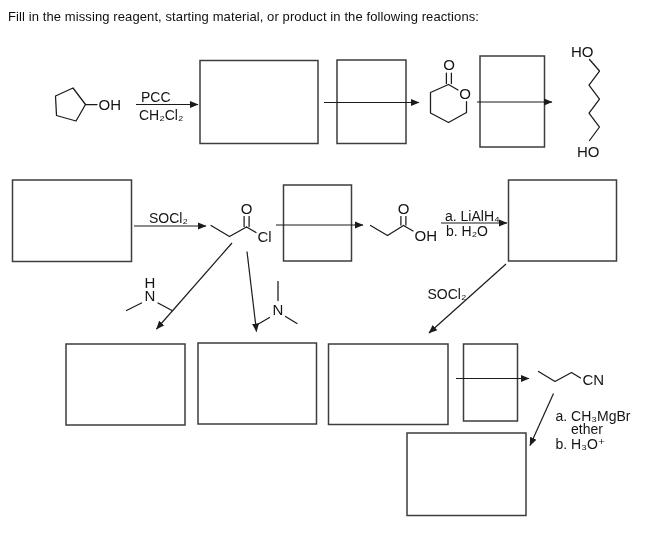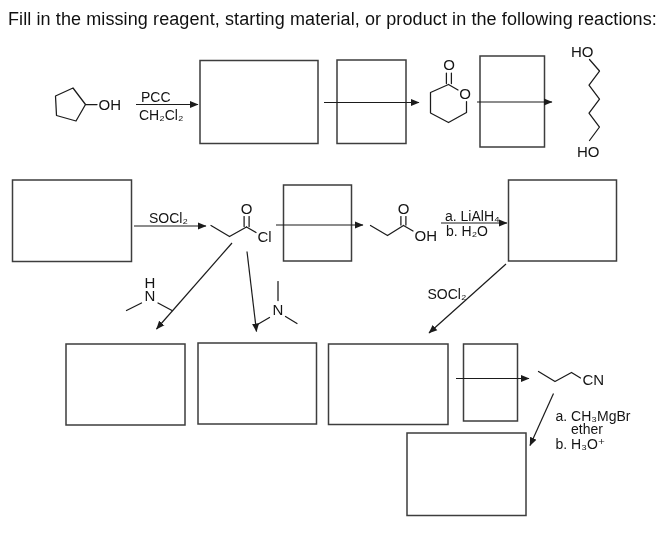--- a/index.html
+++ b/index.html
@@ -1,21 +1,21 @@
 <!DOCTYPE html>
 <html><head>
 <meta charset="utf-8">
 <style>
   html,body{margin:0;padding:0;background:#ffffff;}
   .page{
     position:relative;width:657px;height:547px;background:#ffffff;
     font-family:"Liberation Sans",sans-serif;overflow:hidden;
   }
   .title{
-    position:absolute;left:8px;top:9px;font-size:18px;color:#101010;
+    position:absolute;left:8px;top:9px;font-size:13px;color:#101010;
     font-weight:500;letter-spacing:.1px;white-space:nowrap;
   }
   svg{position:absolute;left:0;top:0;display:block;}
   .bond{stroke:#1b1b1b;stroke-width:1.25;fill:none;stroke-linejoin:round;stroke-linecap:round;}
   .arrow{stroke:#1b1b1b;stroke-width:1.2;fill:none;}
   .abox{fill:#ffffff;stroke:#3d3d3d;stroke-width:1.5;}
   text{fill:#141414;}
   .atom{font-family:"Liberation Sans","DejaVu Sans",sans-serif;font-size:15px;}
   .rx{font-family:"Liberation Sans","DejaVu Sans",sans-serif;font-size:14px;}
 </style>

